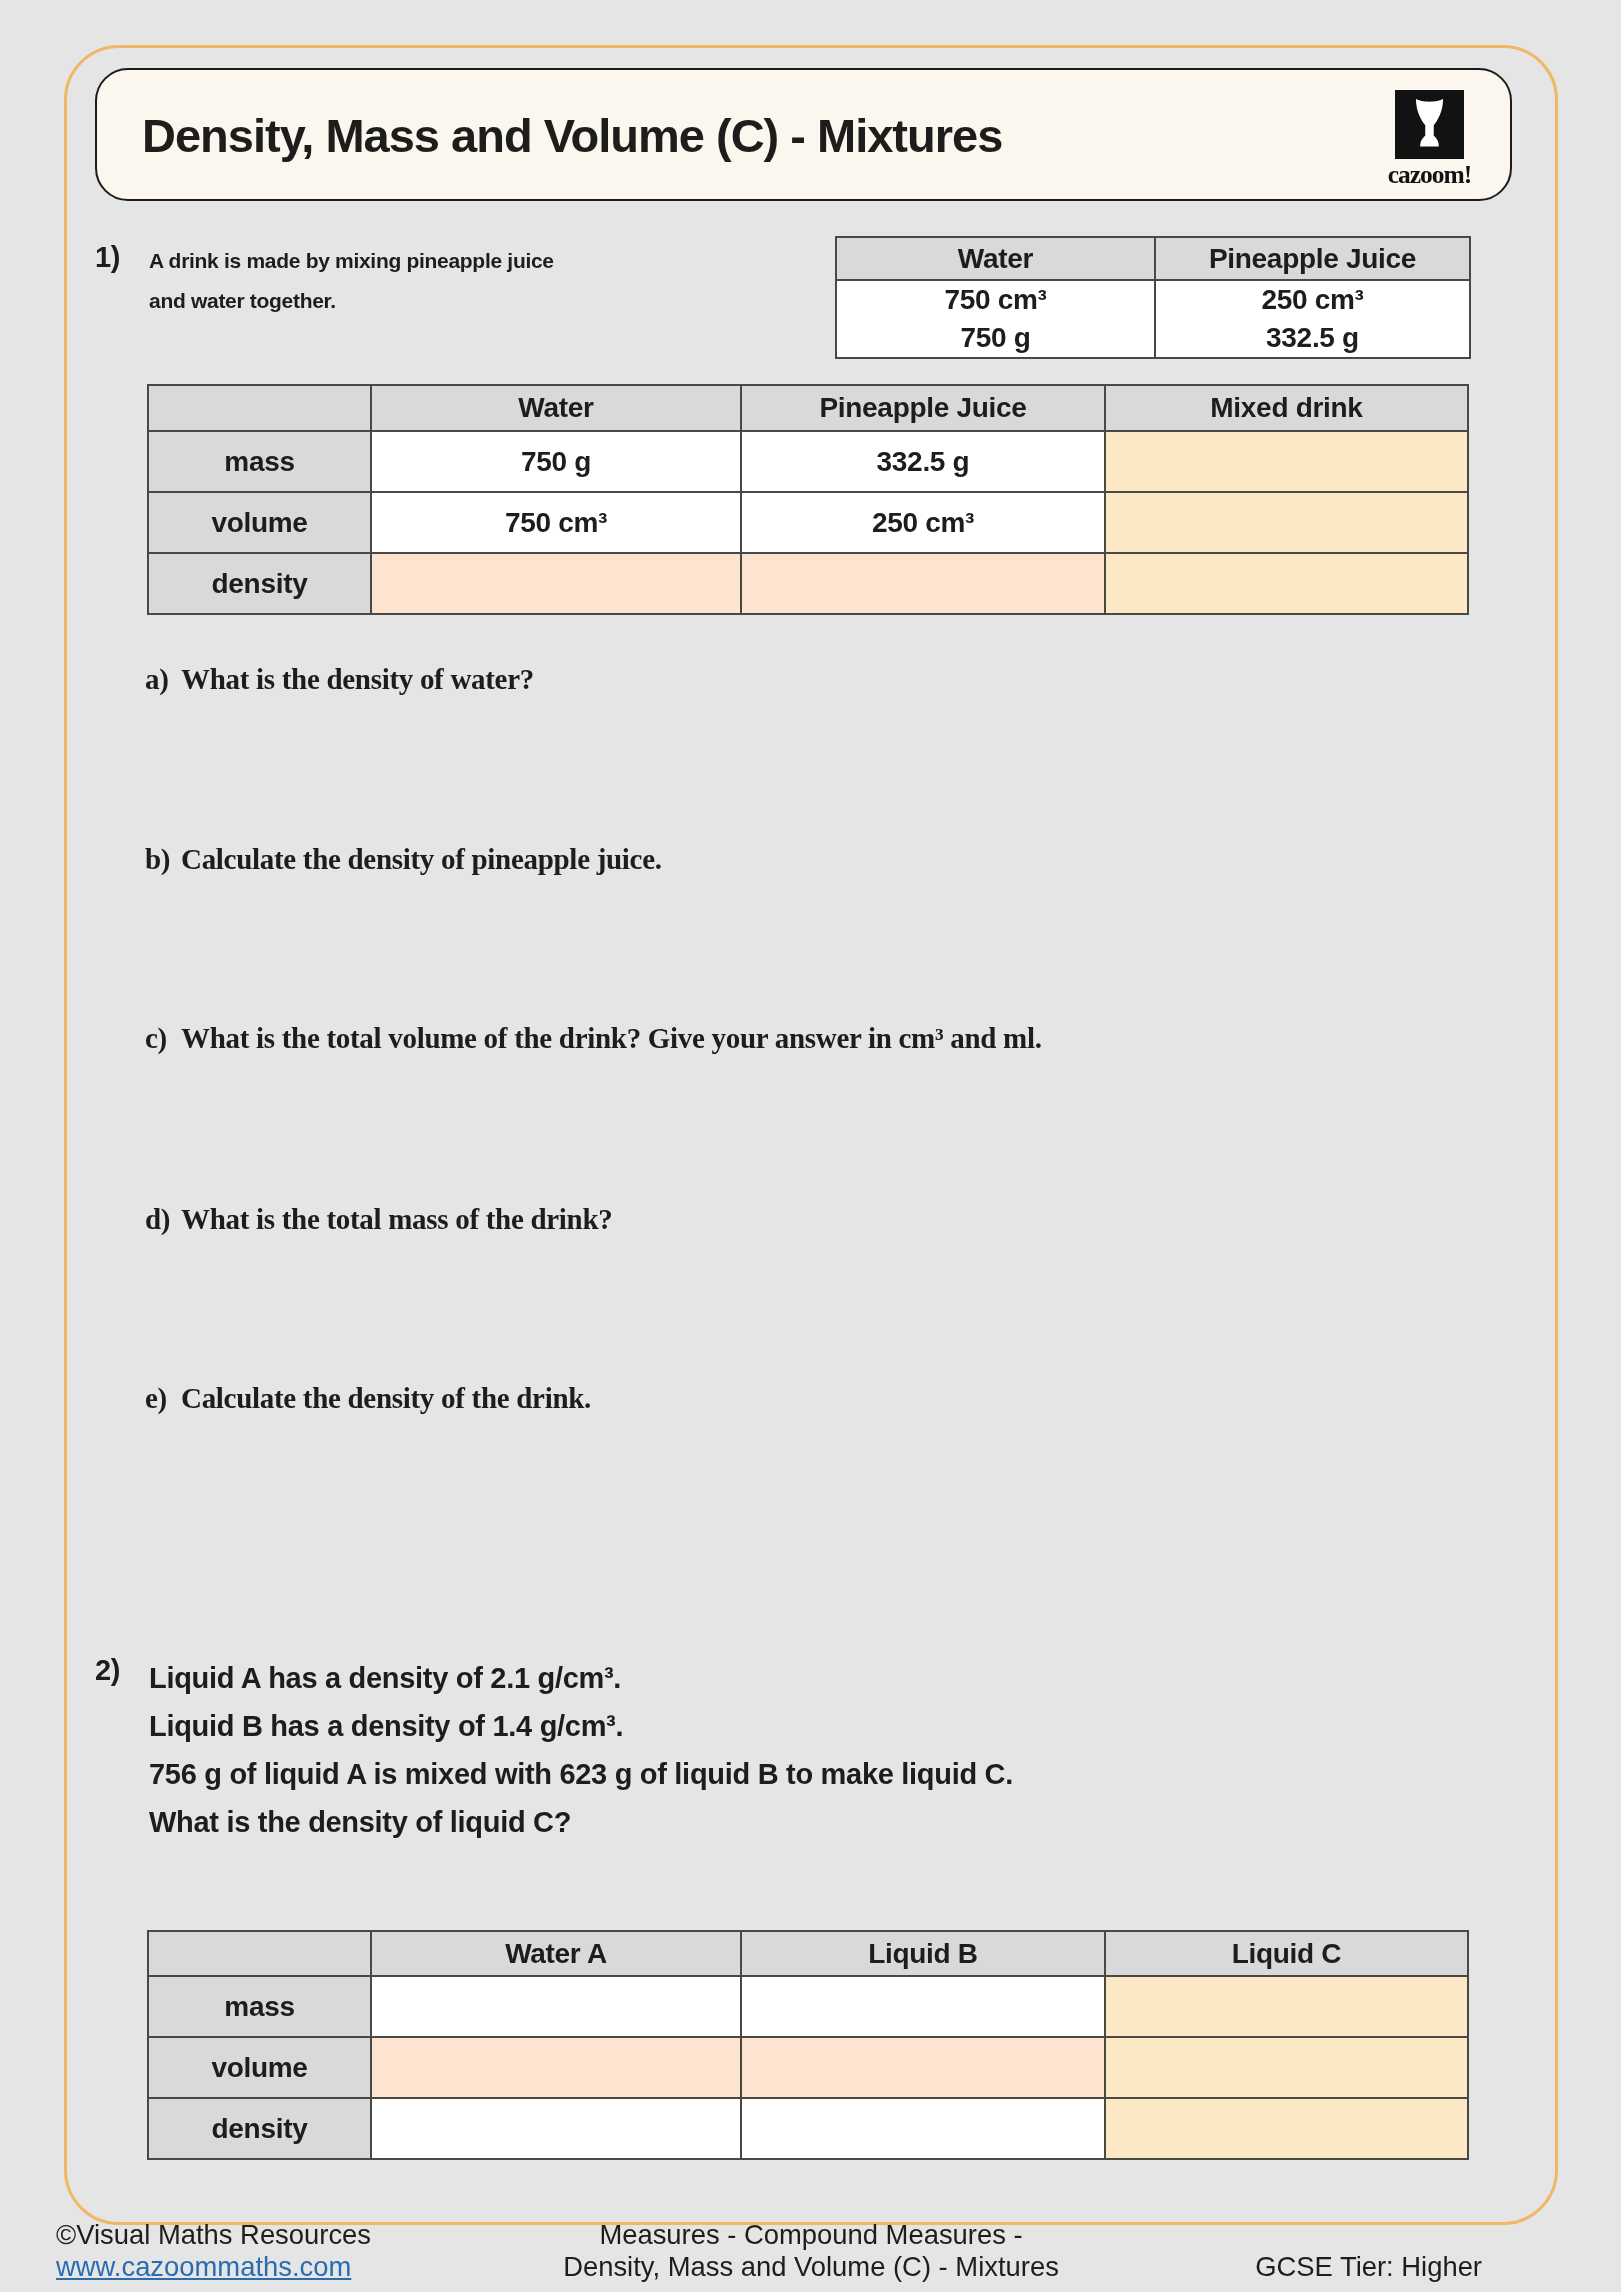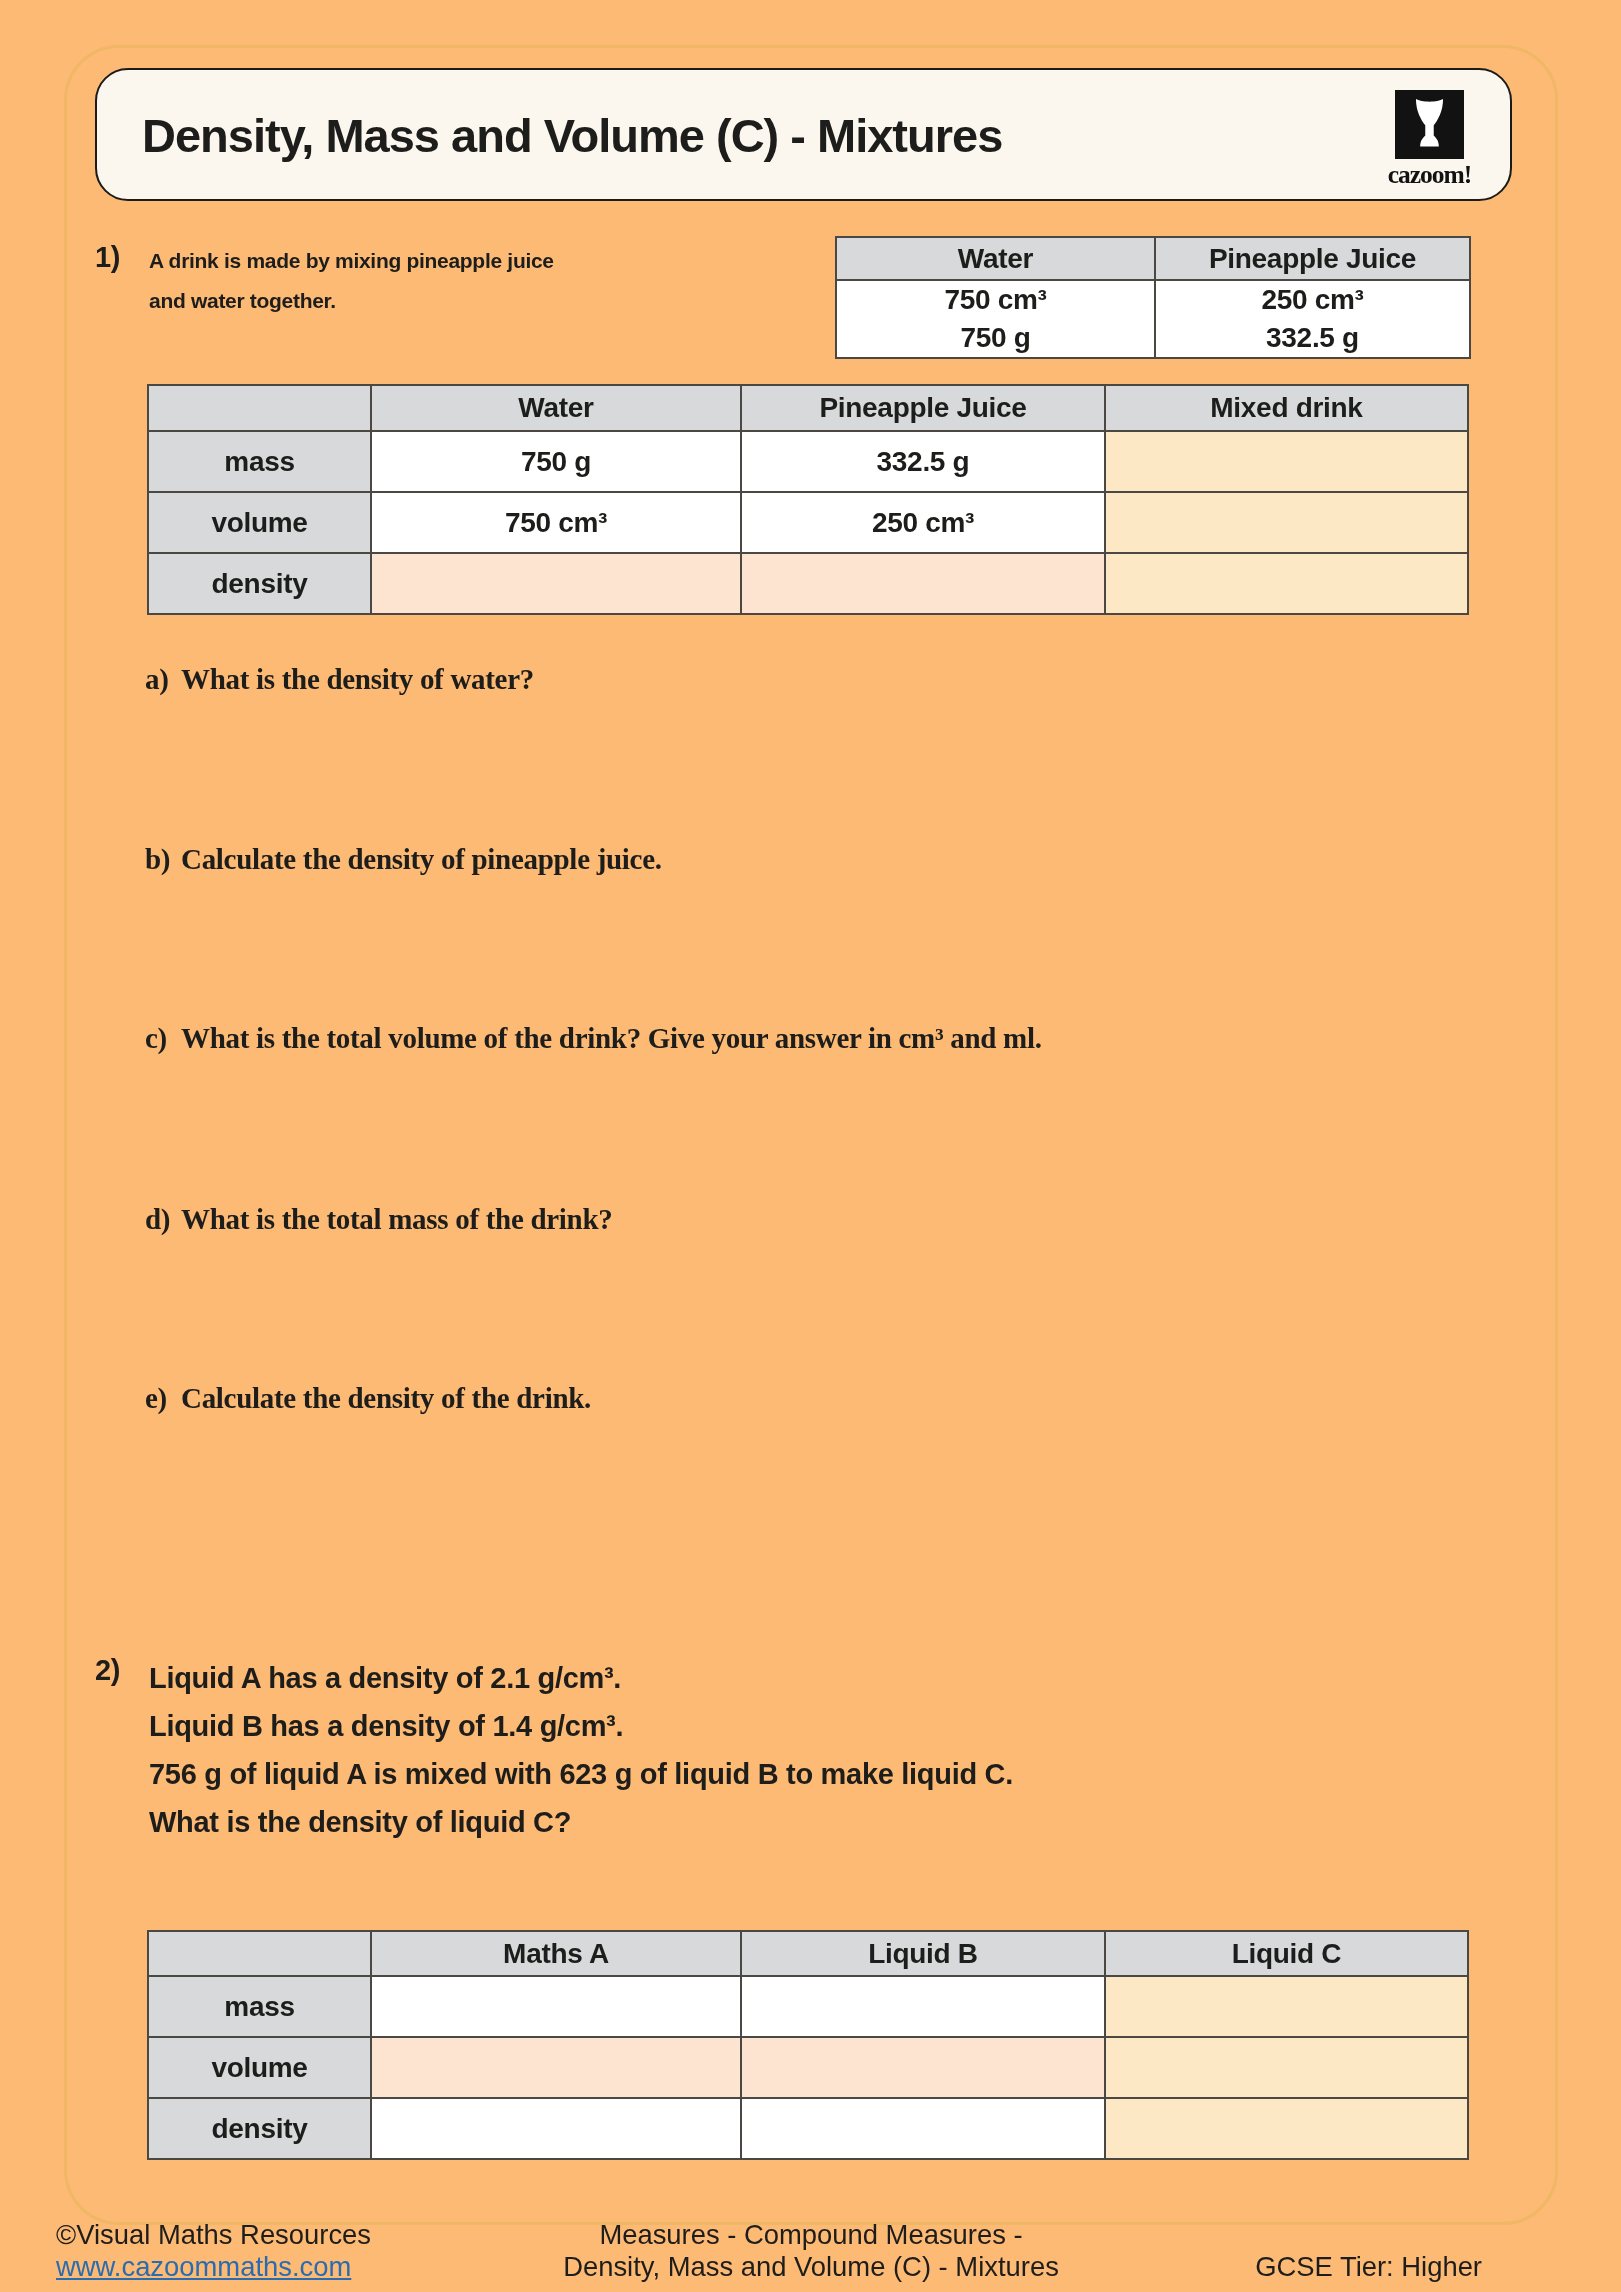--- a/index.html
+++ b/index.html
@@ -1,17 +1,17 @@
 <!DOCTYPE html>
 <html><head>
 <meta charset="utf-8">
 <style>
   html,body{margin:0;padding:0;background:#ffffff;}
   .sheet{
-    position:relative;width:1621px;height:2293px;background:#fdba74;
+    position:relative;width:1621px;height:2293px;background:#e5e5e5;
     font-family:"Liberation Sans",sans-serif;color:#1d1d1b;overflow:hidden;
   }
   .outer-border{
     position:absolute;left:64px;top:45px;width:1494px;height:2180px;
     border:3.9px solid #f0b765;border-radius:55px;box-sizing:border-box;
   }
   
   .header-box{
     position:absolute;left:95px;top:68px;width:1417px;height:133px;
     background:#fbf7ee;border:2.9px solid #1b1b19;border-radius:33px;box-sizing:border-box;
@@ -162,21 +162,21 @@
   <table class="dtable2">
     <colgroup>
         <col style="width:223px">
         <col style="width:370px">
         <col style="width:364px">
         <col style="width:363px">
       </colgroup>
     <tbody>
         <tr style="height:45px;">
       <th class="cell-gray"></th>
-      <th class="cell-gray">Maths A</th>
+      <th class="cell-gray">Water A</th>
       <th class="cell-gray">Liquid B</th>
       <th class="cell-gray">Liquid C</th>
     </tr>
     <tr style="height:61px;">
       <th class="cell-gray">mass</th>
       <td class="cell-white"></td>
       <td class="cell-white"></td>
       <td class="cell-warm"></td>
     </tr>
     <tr style="height:61px;">

